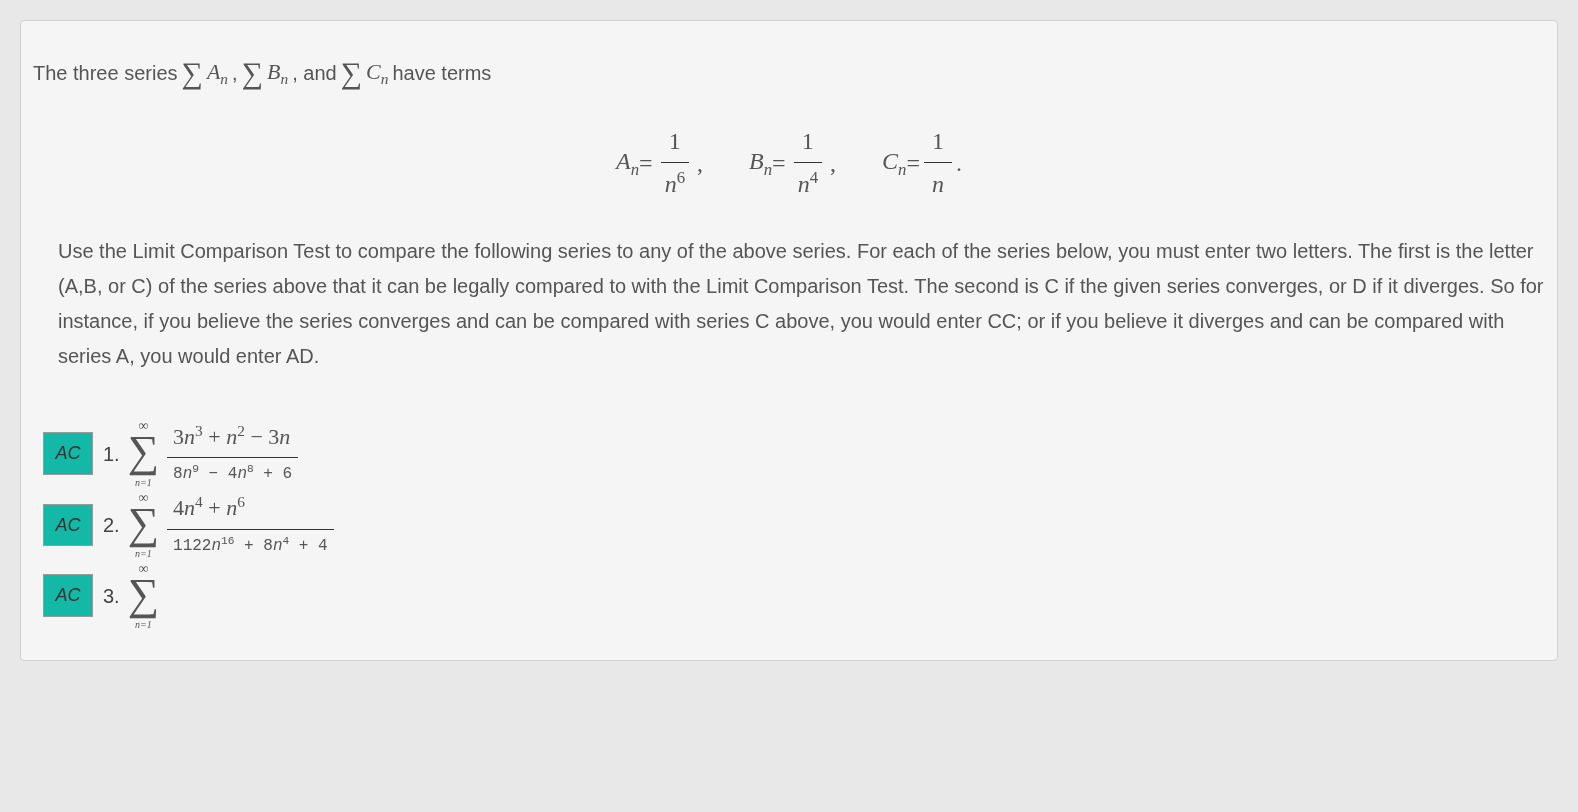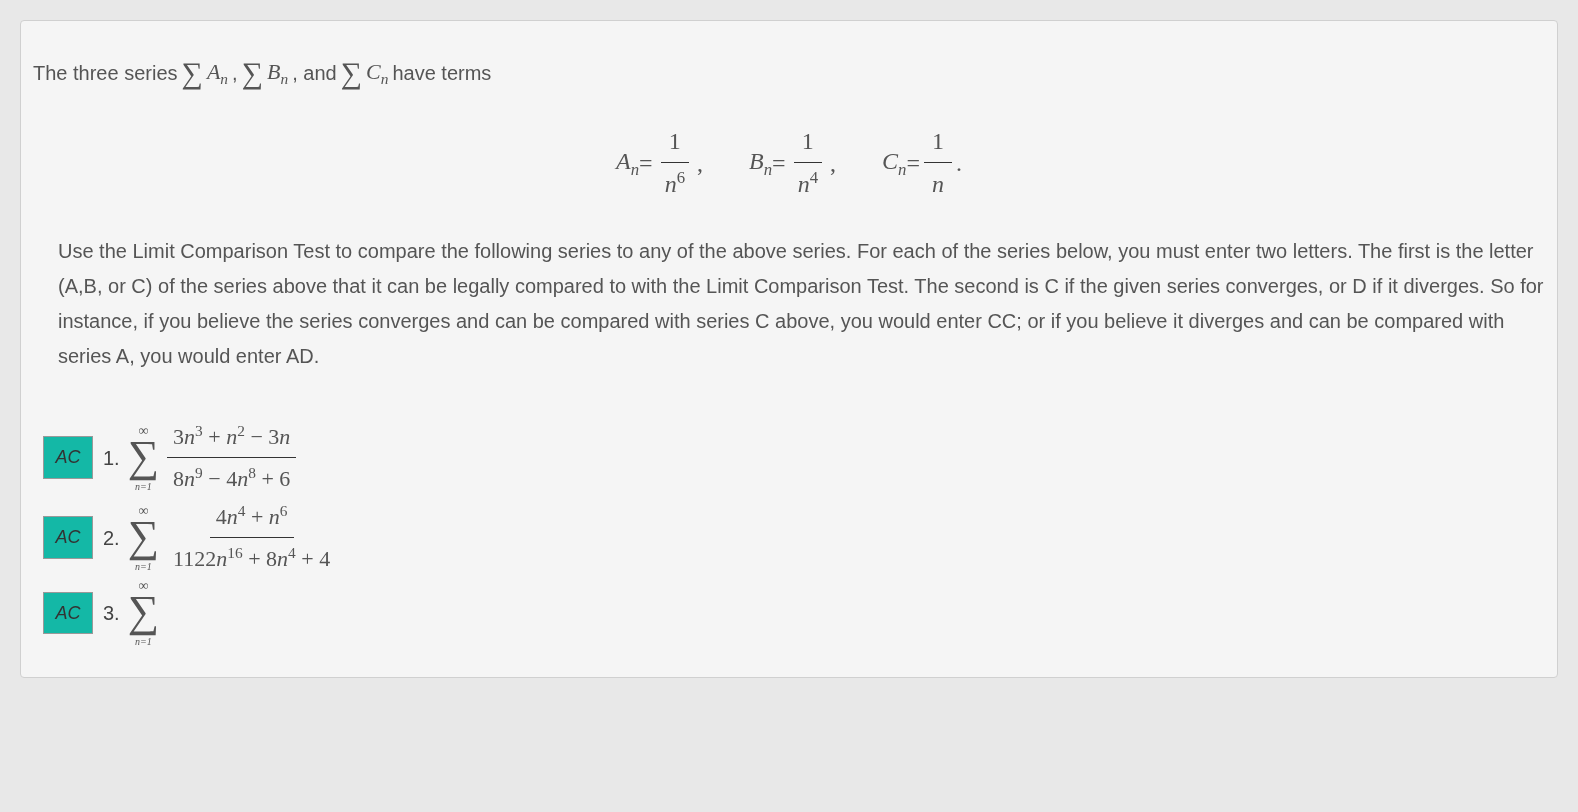--- a/index.html
+++ b/index.html
@@ -128,30 +128,30 @@
     }
     .sigma-bot {
       font-size: 10px;
       font-style: italic;
       line-height: 1;
       margin-top: 7px;
     }
     .series-frac {
       display: inline-flex;
       flex-direction: column;
-      align-items: center;
     }
     .series-frac .snum {
       border-bottom: 1.5px solid #333;
       padding: 0 6px 3px 6px;
       font-size: 22px;
     }
     .series-frac .sden {
       padding: 3px 6px 0 6px;
-      font-size: 22px;
+      font-size: 16px;
+      font-family: Liberation Mono, monospace;
     }
     .sup {
       font-size: 0.7em;
       vertical-align: super;
     }
     .it {
       font-style: italic;
     }
   </style>
 </head>

